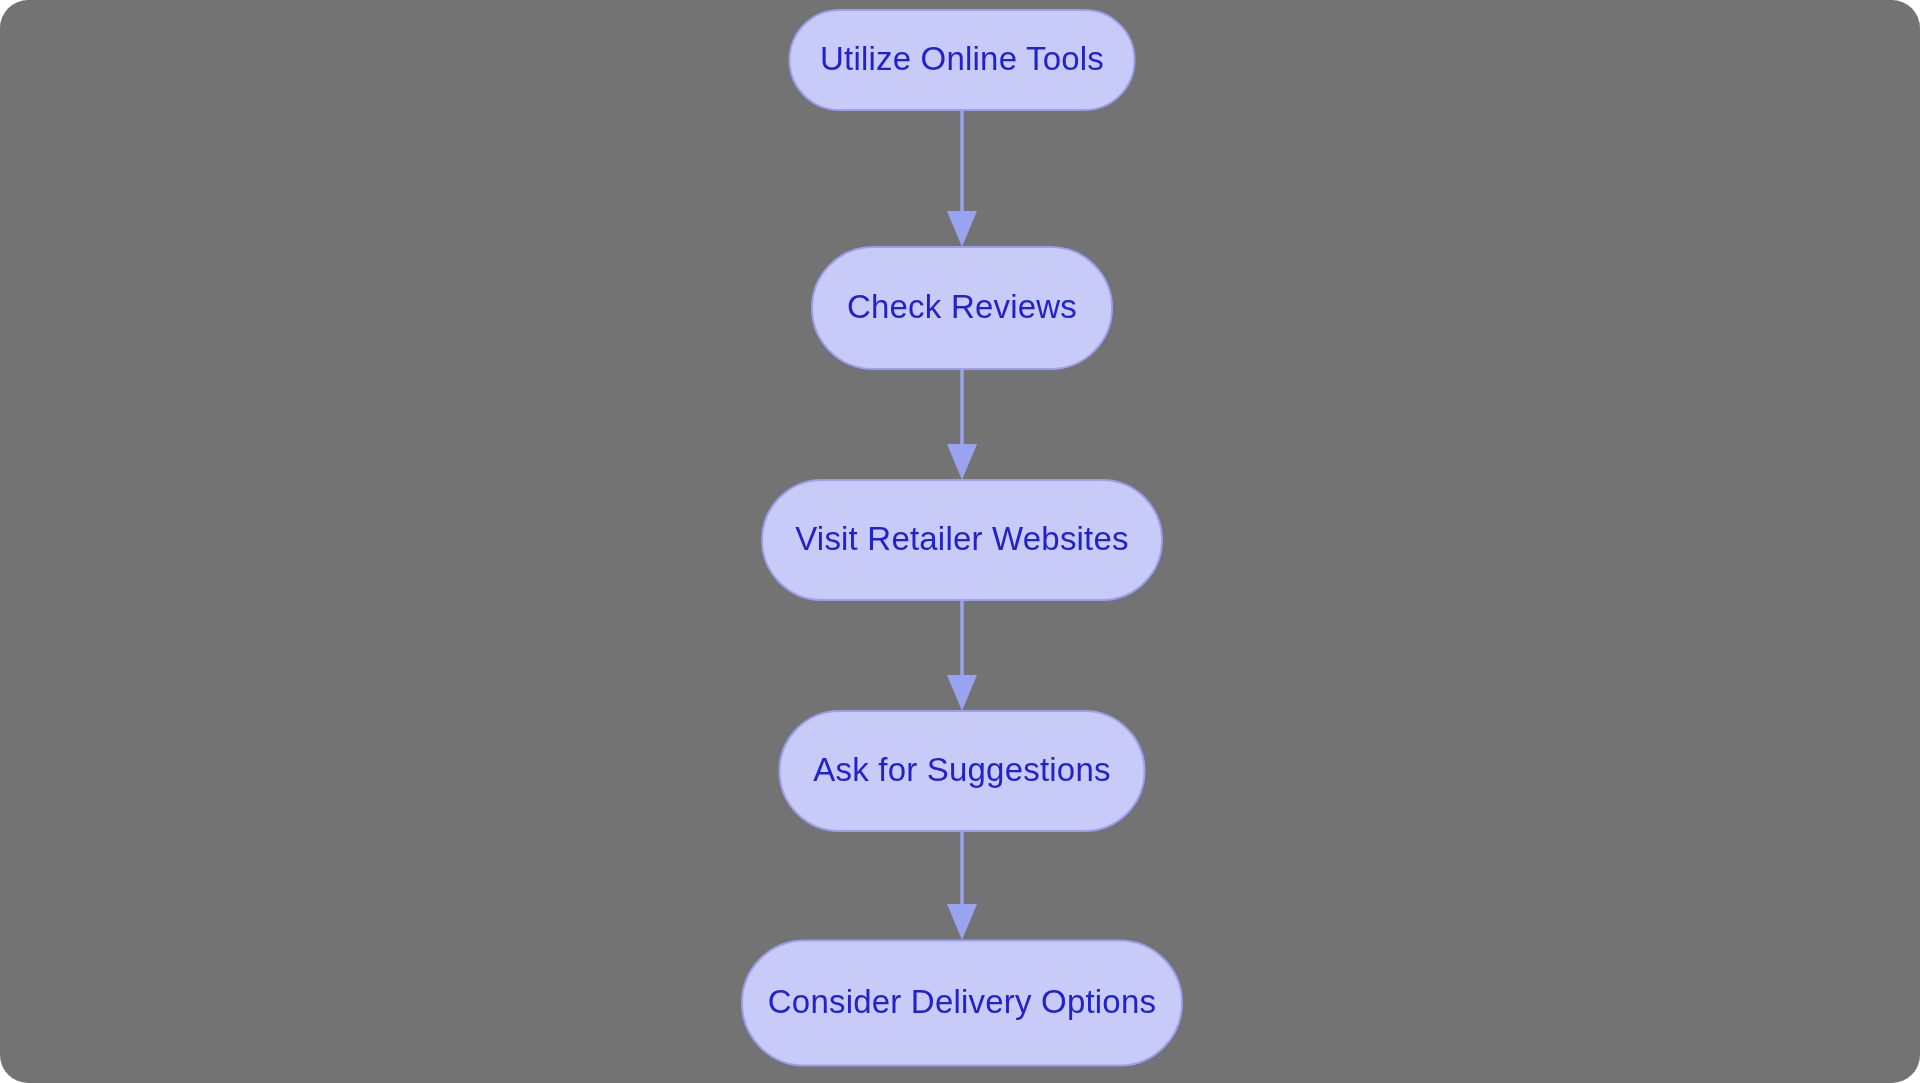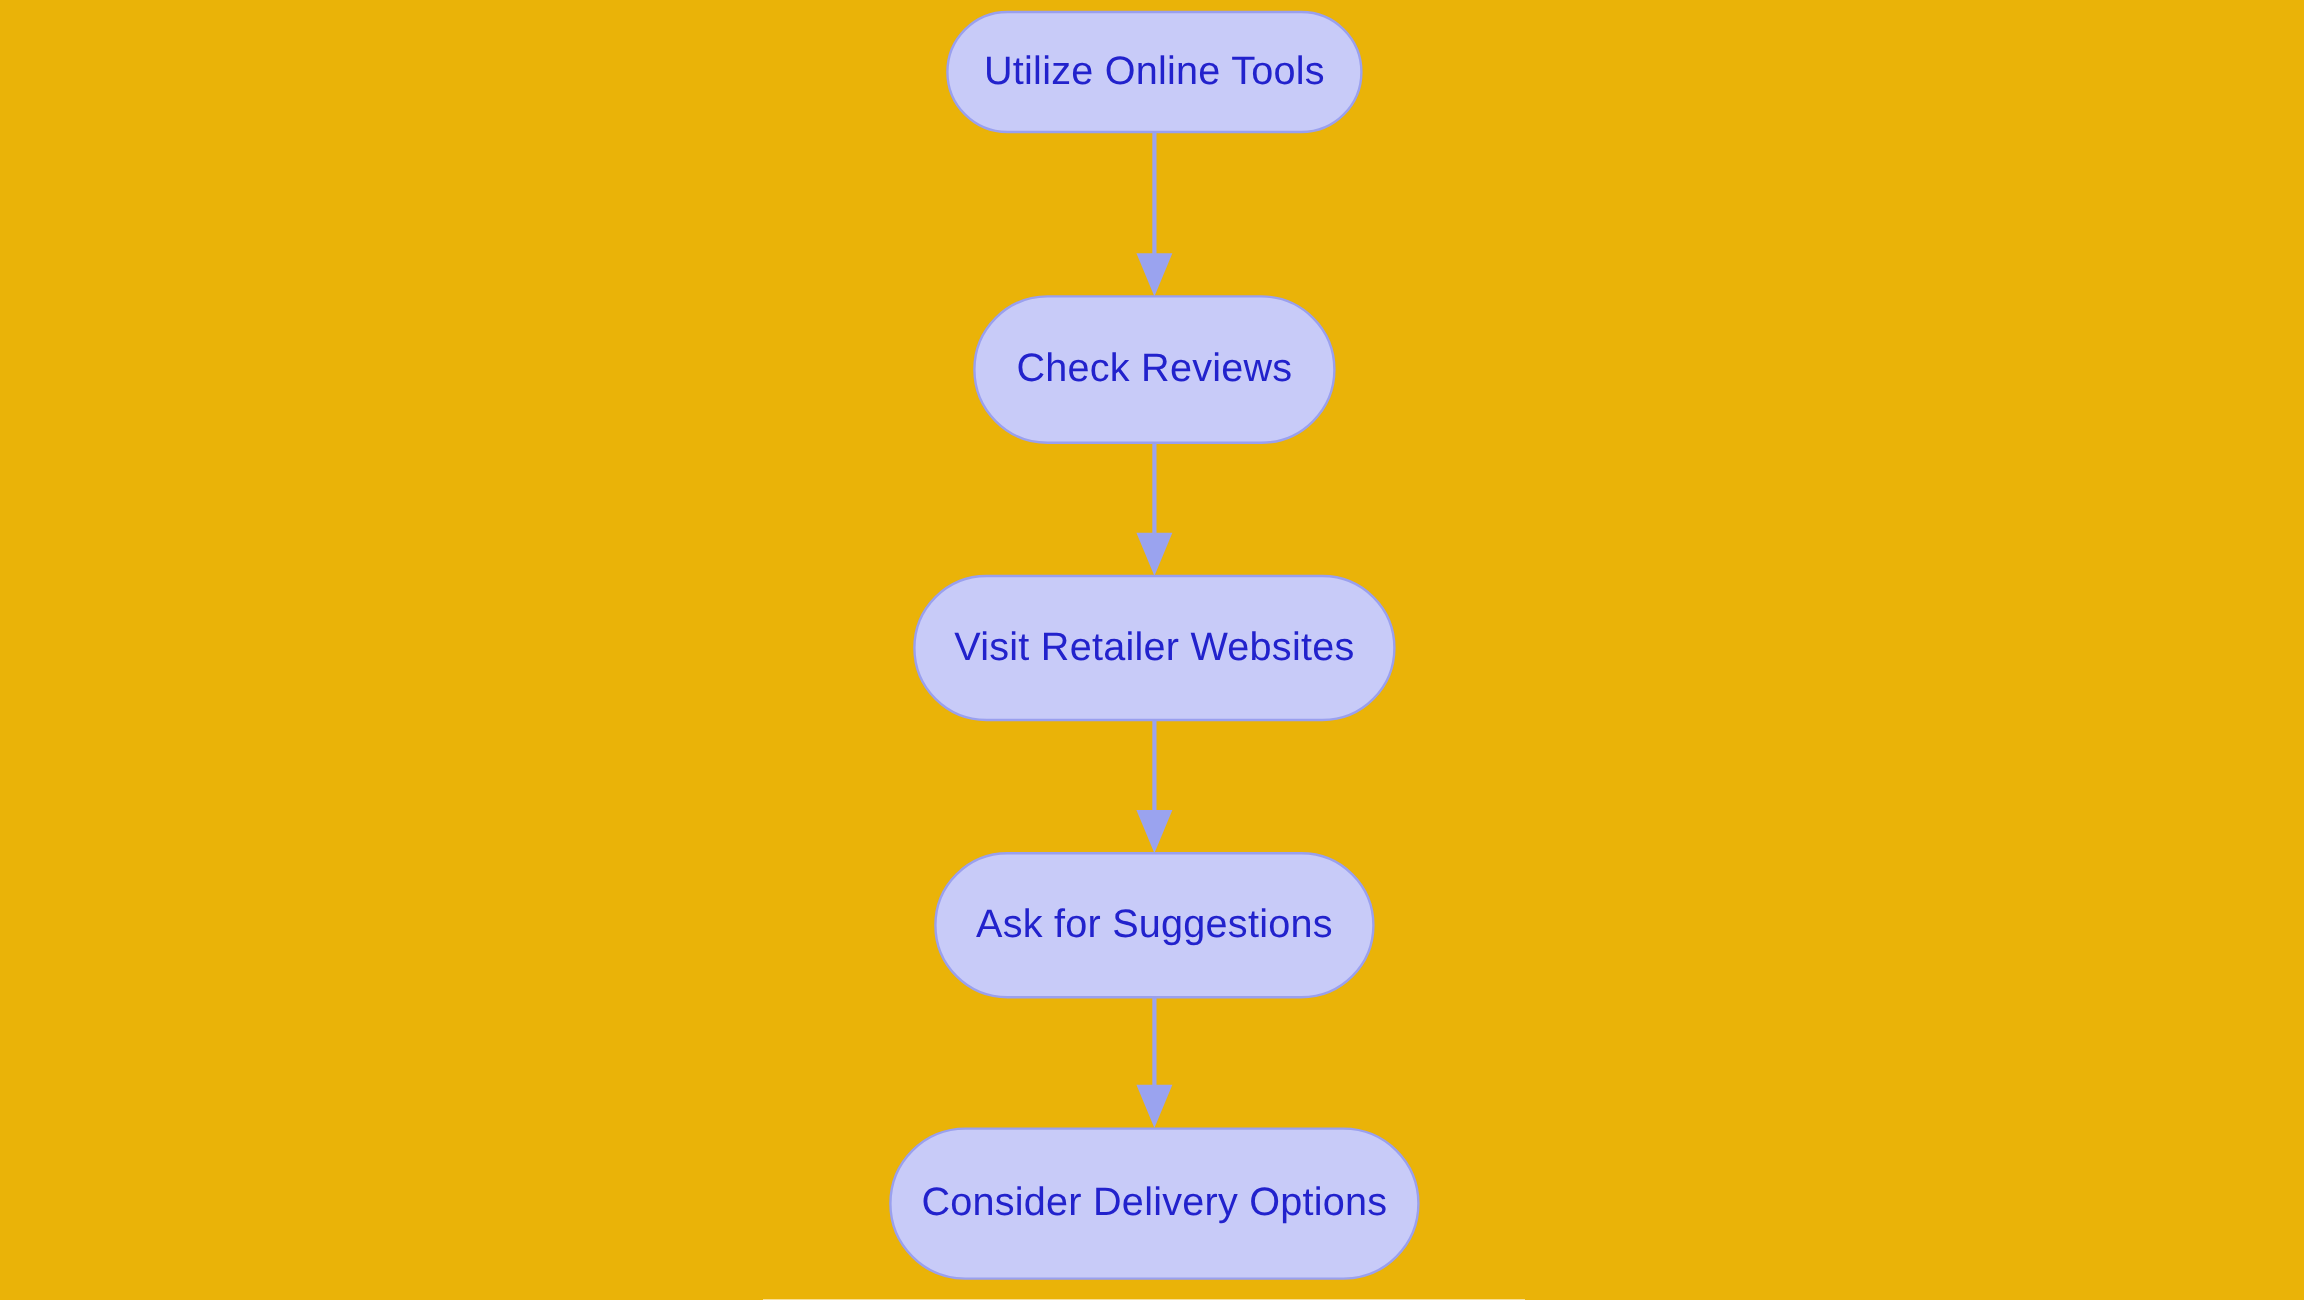--- a/index.html
+++ b/index.html
@@ -10,21 +10,22 @@
   body {
     width: 1920px;
     height: 1083px;
     overflow: hidden;
     font-family: "Liberation Sans", "DejaVu Sans", sans-serif;
   }
   #flowchart-canvas {
     position: relative;
     width: 1920px;
     height: 1083px;
-    background: #eab308;
+    background: #737373;
+    border-radius: 28px;
   }
   #flow-svg {
     position: absolute;
     top: 0;
     left: 0;
     width: 1920px;
     height: 1083px;
     display: block;
   }
   .node-label {

